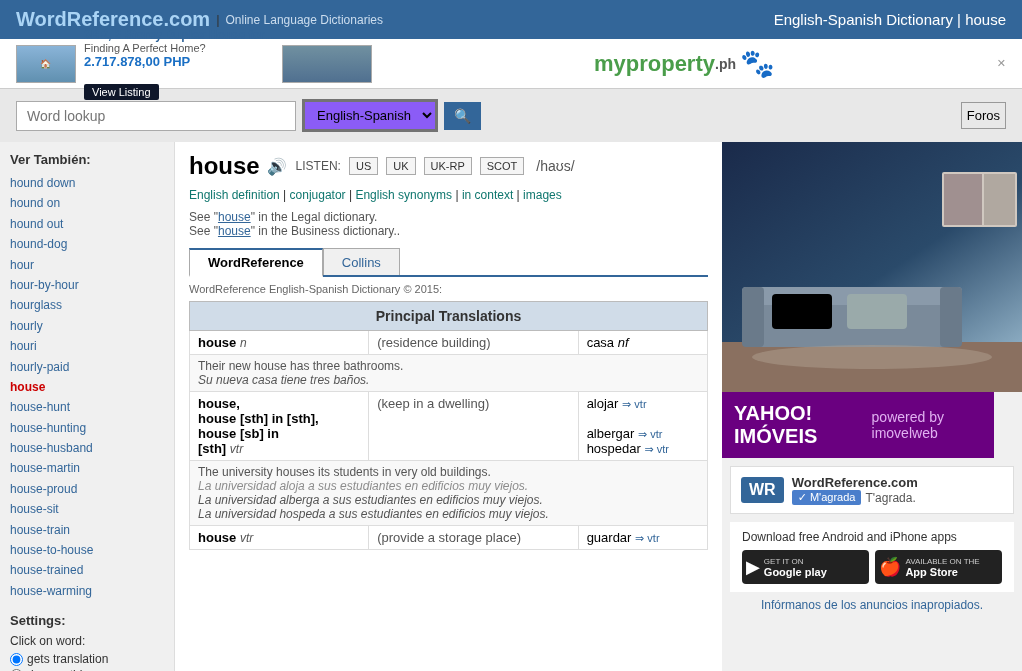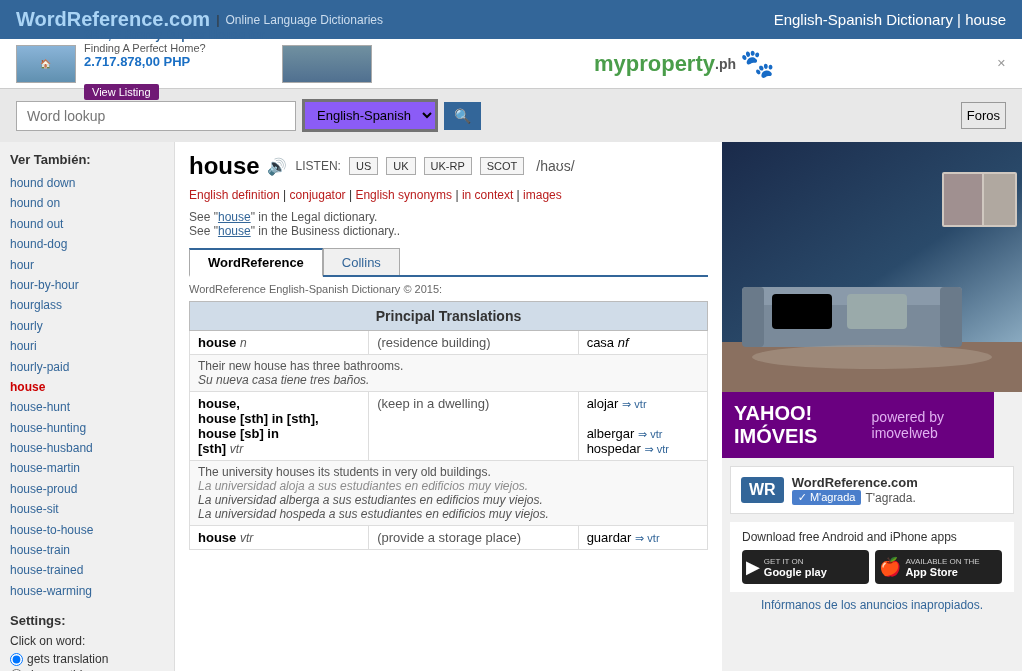--- a/index.html
+++ b/index.html
@@ -35,21 +35,21 @@
       background: linear-gradient(to bottom, #8ab4d8, #6090b0);
       border: 1px solid #aaa;
       display: flex; align-items: center; justify-content: center;
       font-size: 9px; color: #fff;
     }
     #ad-text { font-size: 11px; }
     #ad-text .ad-title { color: #336699; font-weight: bold; font-size: 12px; }
     #ad-text .ad-sub { color: #555; }
     #ad-text .ad-price { color: #1a6fc4; font-size: 13px; font-weight: bold; }
     #ad-text .ad-btn {
-      background: #701a75;
+      background: #0f172a;
       color: #fff;
       padding: 2px 8px;
       font-size: 11px;
       border-radius: 2px;
       display: inline-block;
       margin-top: 15px;
     }
     #ad-img2 {
       width: 90px; height: 38px;
       background: linear-gradient(to bottom, #7090a0, #507090);
@@ -159,21 +159,21 @@
       background: #f5f5f5;
       padding: 2px 6px;
       font-size: 11px;
       cursor: pointer;
       color: #333;
     }
     #pronunciation { font-size: 14px; color: #555; margin-left: 4px; }
 
     
     #word-links { margin-bottom: 8px; font-size: 12px; color: #333; }
-    #word-links a { color: #b91c1c; text-decoration: none; }
+    #word-links a { color: #0f766e; text-decoration: none; }
 
     
     #dict-notices { font-size: 12px; color: #555; margin-bottom: 10px; }
     #dict-notices a { color: #336699; }
 
     
     #tabs { display: flex; margin-bottom: 0; border-bottom: 2px solid #336699; }
     .tab-btn {
       padding: 5px 18px;
       border: 1px solid #aaa;
@@ -359,22 +359,22 @@
       <a class="sidebar-link">hourly</a>
       <a class="sidebar-link">houri</a>
       <a class="sidebar-link">hourly-paid</a>
       <a class="sidebar-link active">house</a>
       <a class="sidebar-link">house-hunt</a>
       <a class="sidebar-link">house-hunting</a>
       <a class="sidebar-link">house-husband</a>
       <a class="sidebar-link">house-martin</a>
       <a class="sidebar-link">house-proud</a>
       <a class="sidebar-link">house-sit</a>
+      <a class="sidebar-link">house-train</a>
       <a class="sidebar-link">house-to-house</a>
-      <a class="sidebar-link">house-train</a>
       <a class="sidebar-link">house-trained</a>
       <a class="sidebar-link">house-warming</a>
     </div>
     <div id="settings-title">Settings:</div>
     <div id="click-on-word">Click on word:</div>
     <div class="radio-option">
       <input type="radio" name="click" checked="" style="">
       <span>gets translation</span>
     </div>
     <div class="radio-option">

